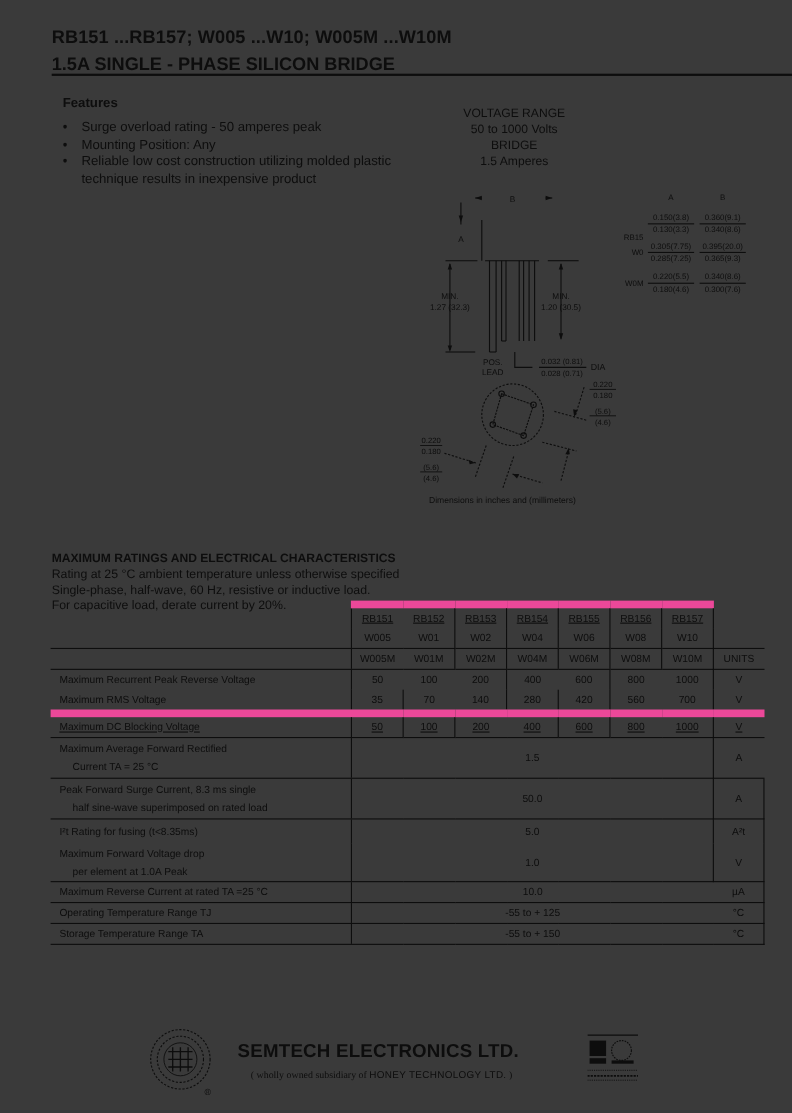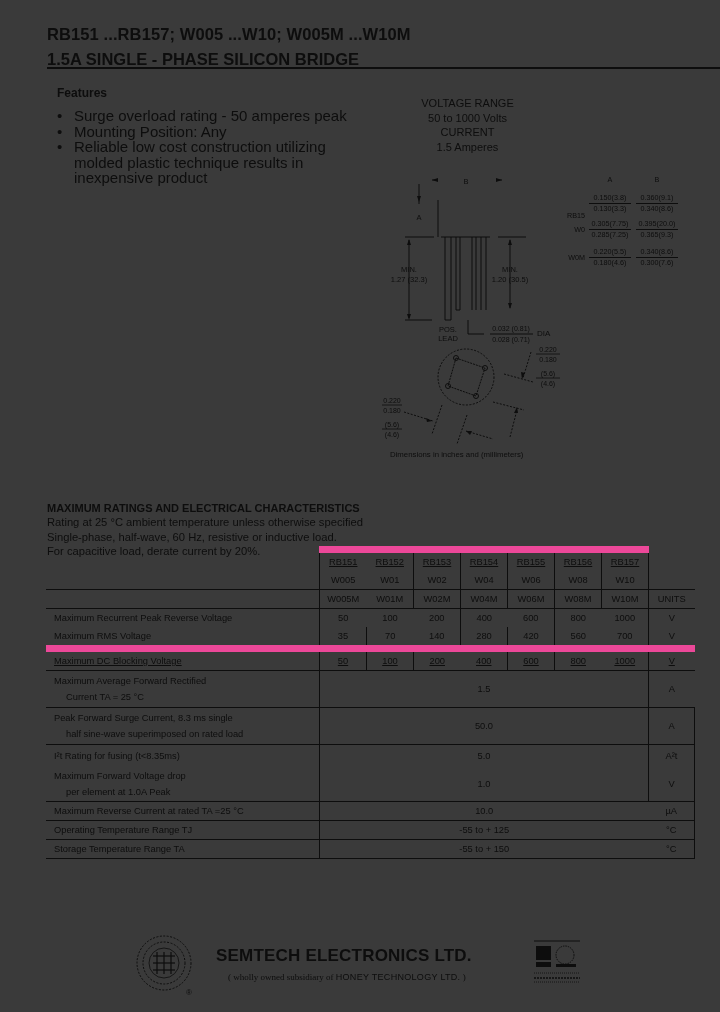--- a/index.html
+++ b/index.html
@@ -6,21 +6,21 @@
   body {
     width:720px; height:1012px; background:#3a3a3a; color:#0d0d0d;
     font-family:"Liberation Sans", sans-serif; position:relative; overflow:hidden;
   }
   .abs { position:absolute; }
   .title1 { left:47px; top:25px; font-size:16.5px; font-weight:bold; letter-spacing:0.1px; white-space:nowrap; }
   .title2 { left:47px; top:50px; font-size:16.5px; font-weight:bold; white-space:nowrap; }
   .title-rule { left:47px; top:67px; width:673px; height:2px; background:#0d0d0d; }
 
   .features-h { left:57px; top:86px; font-size:12px; font-weight:bold; }
-  .feat-list { left:57px; top:108px; font-size:15px; line-height:15.5px; margin:0; padding:0; list-style:none; width:310px; }
+  .feat-list { left:57px; top:108px; font-size:12px; line-height:15.5px; margin:0; padding:0; list-style:none; width:310px; }
   .feat-list li { position:relative; padding-left:17px; }
   .feat-list li::before { content:"•"; position:absolute; left:0; }
 
   .vr { left:400px; top:96px; width:135px; text-align:center; font-size:11px; line-height:14.6px; }
 
   .dimtab { left:555px; top:175px; font-size:7.2px; }
   .dimtab .hdr { position:absolute; top:0; width:30px; text-align:center; }
   .dimtab .lab { position:absolute; width:30px; text-align:right; }
   .frac { position:absolute; width:42px; text-align:center; line-height:10px; }
   .frac .n { border-bottom:1px solid #0d0d0d; display:block; }
@@ -55,21 +55,21 @@
 <div class="abs features-h">Features</div>
 <ul class="abs feat-list">
   <li>Surge overload rating - 50 amperes peak</li>
   <li>Mounting Position: Any</li>
   <li>Reliable low cost construction utilizing molded plastic technique results in inexpensive product</li>
 </ul>
 
 <div class="abs vr">
   <div>VOLTAGE RANGE</div>
   <div>50 to 1000 Volts</div>
-  <div>CURRENT</div>
+  <div>BRIDGE</div>
   <div>1.5 Amperes</div>
 </div>
 
 <div class="abs dimtab">
   <div class="hdr" style="left:40px;">A</div>
   <div class="hdr" style="left:87px;">B</div>
 
   <div class="lab" style="left:0; top:24px;margin-top:12px;">RB15</div>
   <div class="frac" style="left:34px; top:18px;"><span class="n">0.150(3.8)</span><span>0.130(3.3)</span></div>
   <div class="frac" style="left:81px; top:18px;"><span class="n">0.360(9.1)</span><span>0.340(8.6)</span></div>

